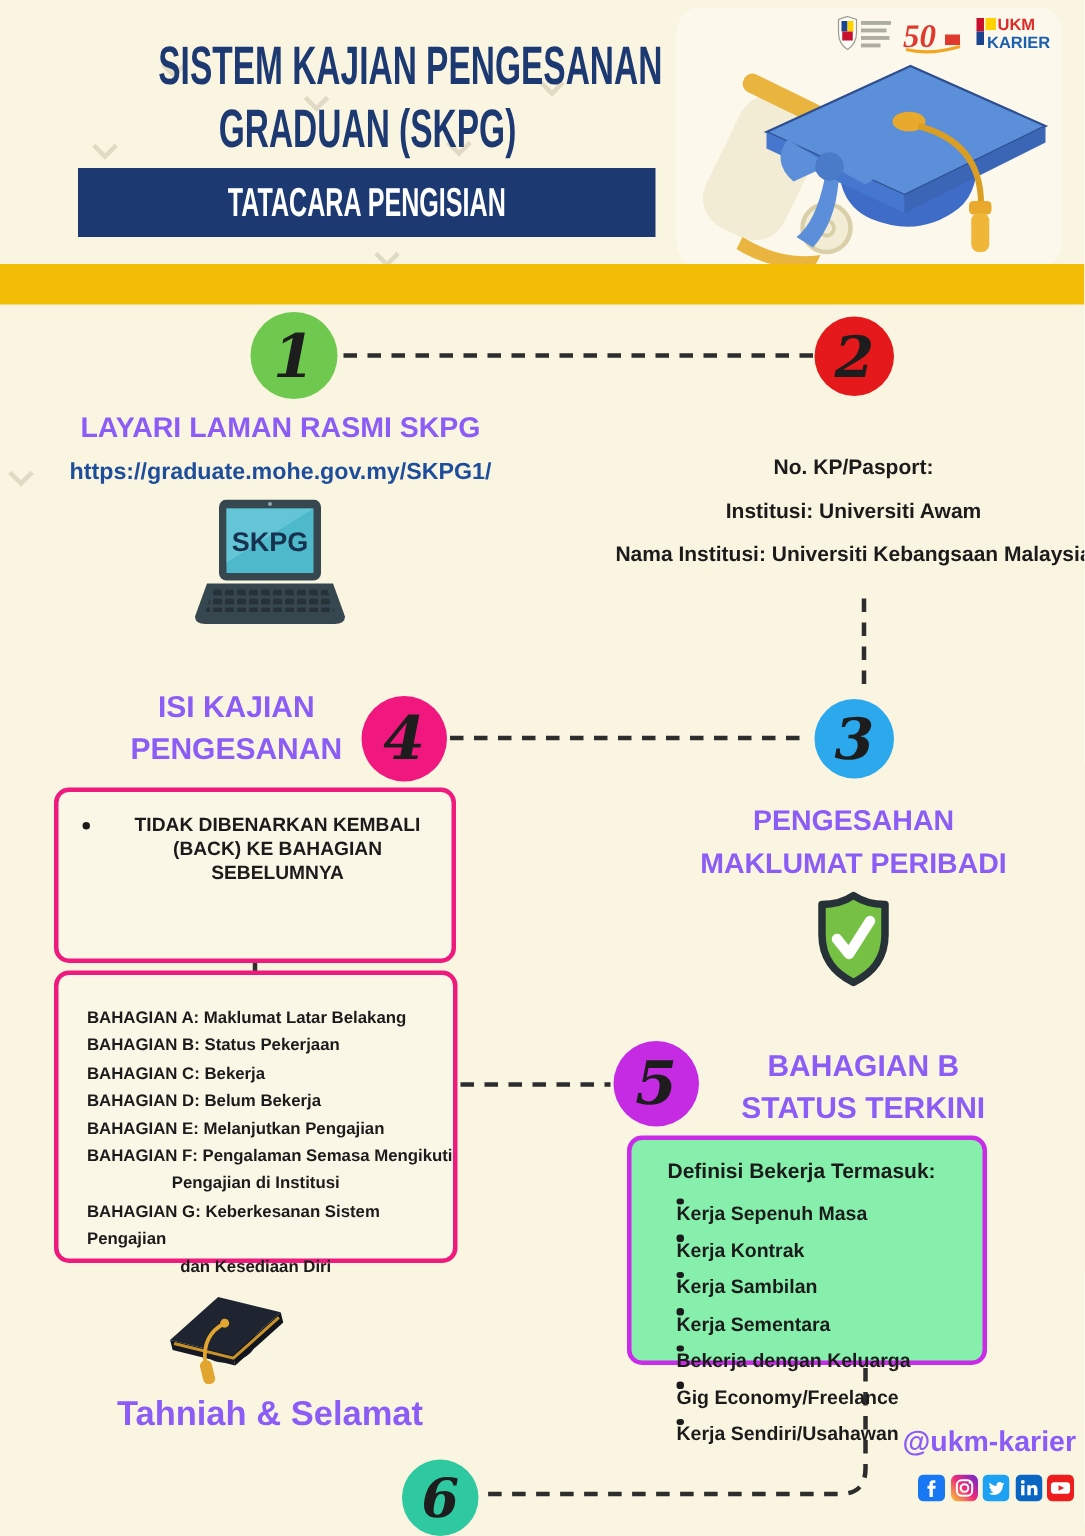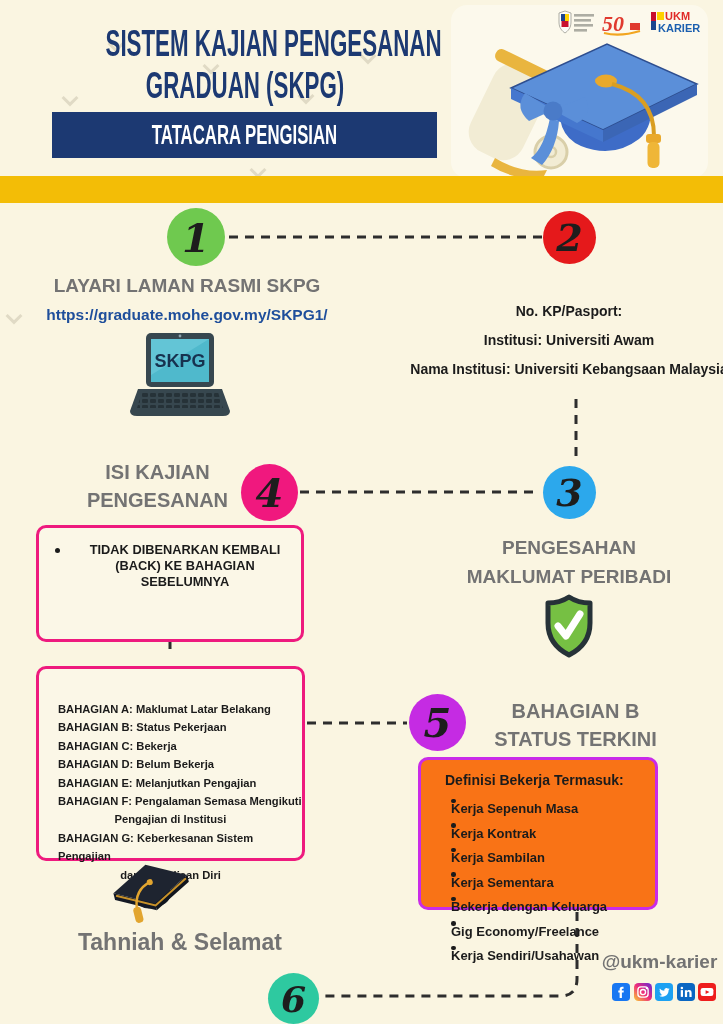--- a/index.html
+++ b/index.html
@@ -16,26 +16,26 @@
       transform:scaleX(0.62);}
   .illus-panel{position:absolute;left:451px;top:5px;width:257px;height:173px;
       background:#FCF9EC;border-radius:16px;}
   .wm{position:absolute;width:9px;height:9px;border-left:3px solid rgba(130,125,100,.22);
       border-bottom:3px solid rgba(130,125,100,.22);transform:rotate(-45deg);}
   .stripe{position:absolute;left:0;top:176px;width:723px;height:27px;background:#F3BD06;}
   
   .num-circle{position:absolute;border-radius:50%;display:flex;align-items:center;justify-content:center;
       font-family:"DejaVu Serif",serif;font-style:italic;font-weight:bold;color:#1d1d1d;}
   
-  .h{position:absolute;font-weight:bold;text-align:center;color:#737373;}
+  .h{position:absolute;font-weight:bold;text-align:center;color:#8b5cf6;}
   .url{color:#1E4E9B;font-weight:bold;text-decoration:none;}
   
   .plain-lines div{height:29px;font-size:14px;font-weight:bold;text-align:center;}
   .pink-box{position:absolute;border:3px solid #EE1A7E;border-radius:10px;background:#FBF7E7;box-sizing:border-box;}
-  .purple-box{position:absolute;border:3px solid #C92BE8;border-radius:10px;background:#f97316;box-sizing:border-box;}
+  .purple-box{position:absolute;border:3px solid #C92BE8;border-radius:10px;background:#86efac;box-sizing:border-box;}
   .warn-item{display:flex;margin:0 10px 13px 16px;gap:11px;}
   .warn-item .dot{width:5px;height:5px;border-radius:50%;background:#1b1b1b;margin:6px 8px 0 0;flex:none;}
   .warn-item .txt{flex:1;font-size:12.8px;line-height:16px;font-weight:bold;text-align:center;max-width:215px;}
   .sec-line{font-size:11.2px;line-height:18.4px;font-weight:bold;padding-left:19px;}
   .sec-line.cont{padding-left:0;text-align:center;}
   .def-title{font-size:14px;font-weight:bold;margin:12px 0 7px 24px;}
   .def-item{display:flex;margin:0 8px 4.5px 30px;font-size:13px;font-weight:bold;line-height:12px;flex-direction:column;}
   .def-item .dot{width:4.5px;height:4.5px;border-radius:50%;background:#1b1b1b;margin:3.5px 7px 0 0;flex:none;}
   .socials{position:absolute;left:612px;top:983px;display:flex;gap:3.5px;}
   .socials span{display:block;width:18px;height:18px;cursor:pointer;}
@@ -174,21 +174,21 @@
 
   <div class="pink-box" style="left:36px;top:525px;width:268px;height:117px;padding-top:14px;">
 
       <div class="warn-item">
         <span class="dot"></span>
         <span class="txt">TIDAK DIBENARKAN KEMBALI (BACK) KE BAHAGIAN SEBELUMNYA</span>
       </div>
 
     </div>
 
-  <div class="pink-box" style="left:36px;top:666px;width:269px;height:195px;padding-top:31px;">
+  <div class="pink-box" style="left:36px;top:647px;width:269px;height:195px;padding-top:20px;">
 
       <div class="sec-line">BAHAGIAN A: Maklumat Latar Belakang</div>
 
       <div class="sec-line">BAHAGIAN B: Status Pekerjaan</div>
 
       <div class="sec-line">BAHAGIAN C: Bekerja</div>
 
       <div class="sec-line">BAHAGIAN D: Belum Bekerja</div>
 
       <div class="sec-line">BAHAGIAN E: Melanjutkan Pengajian</div>

